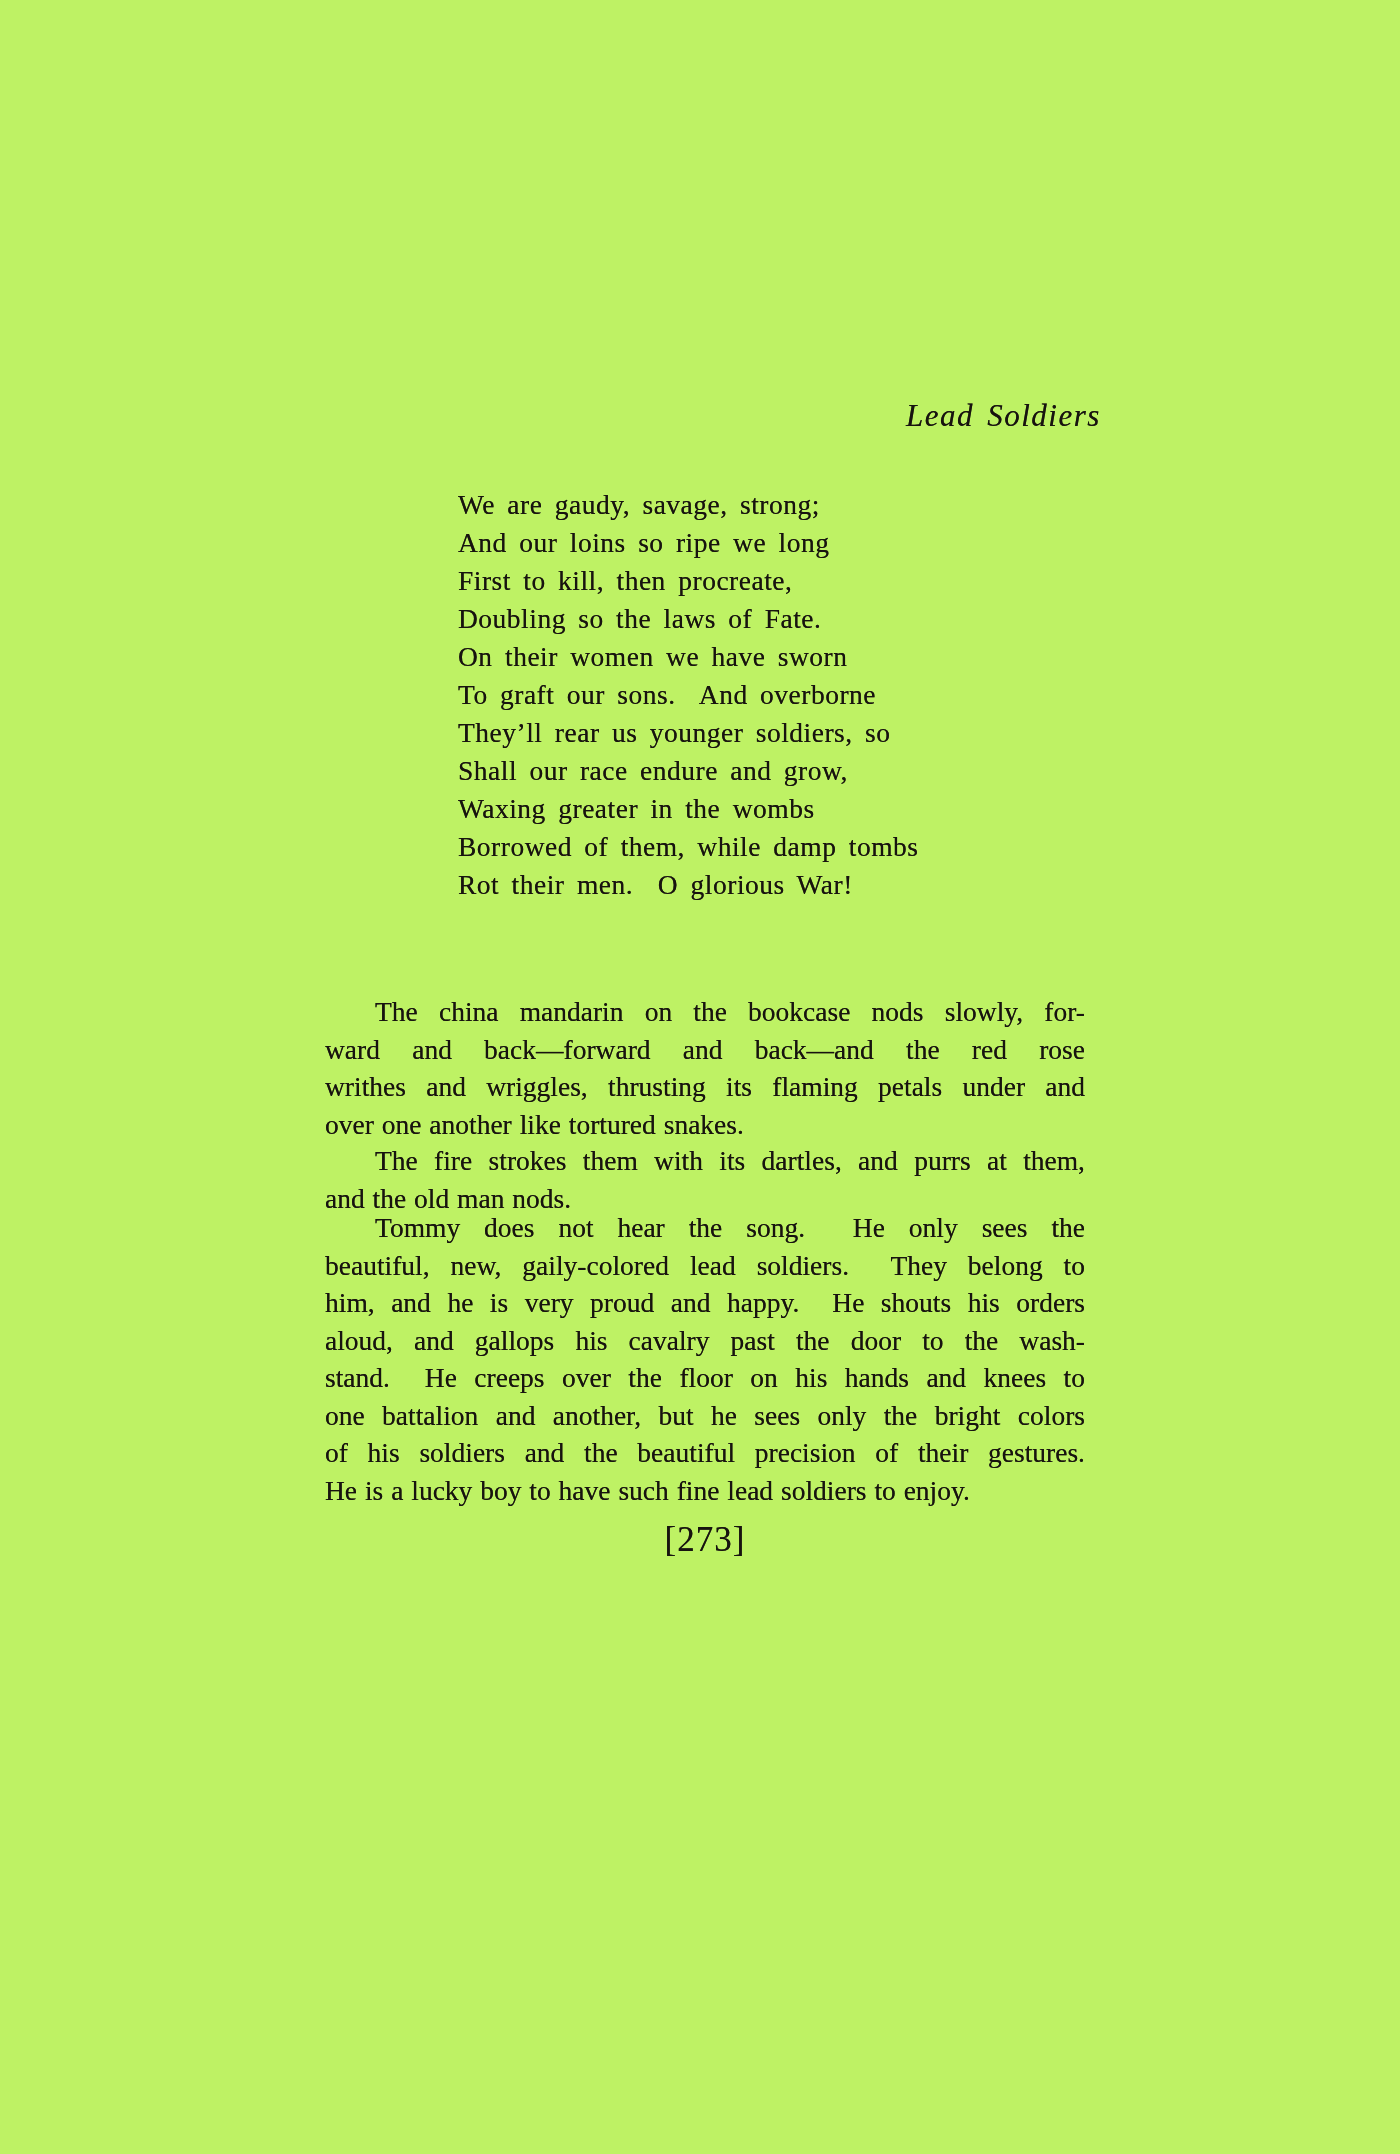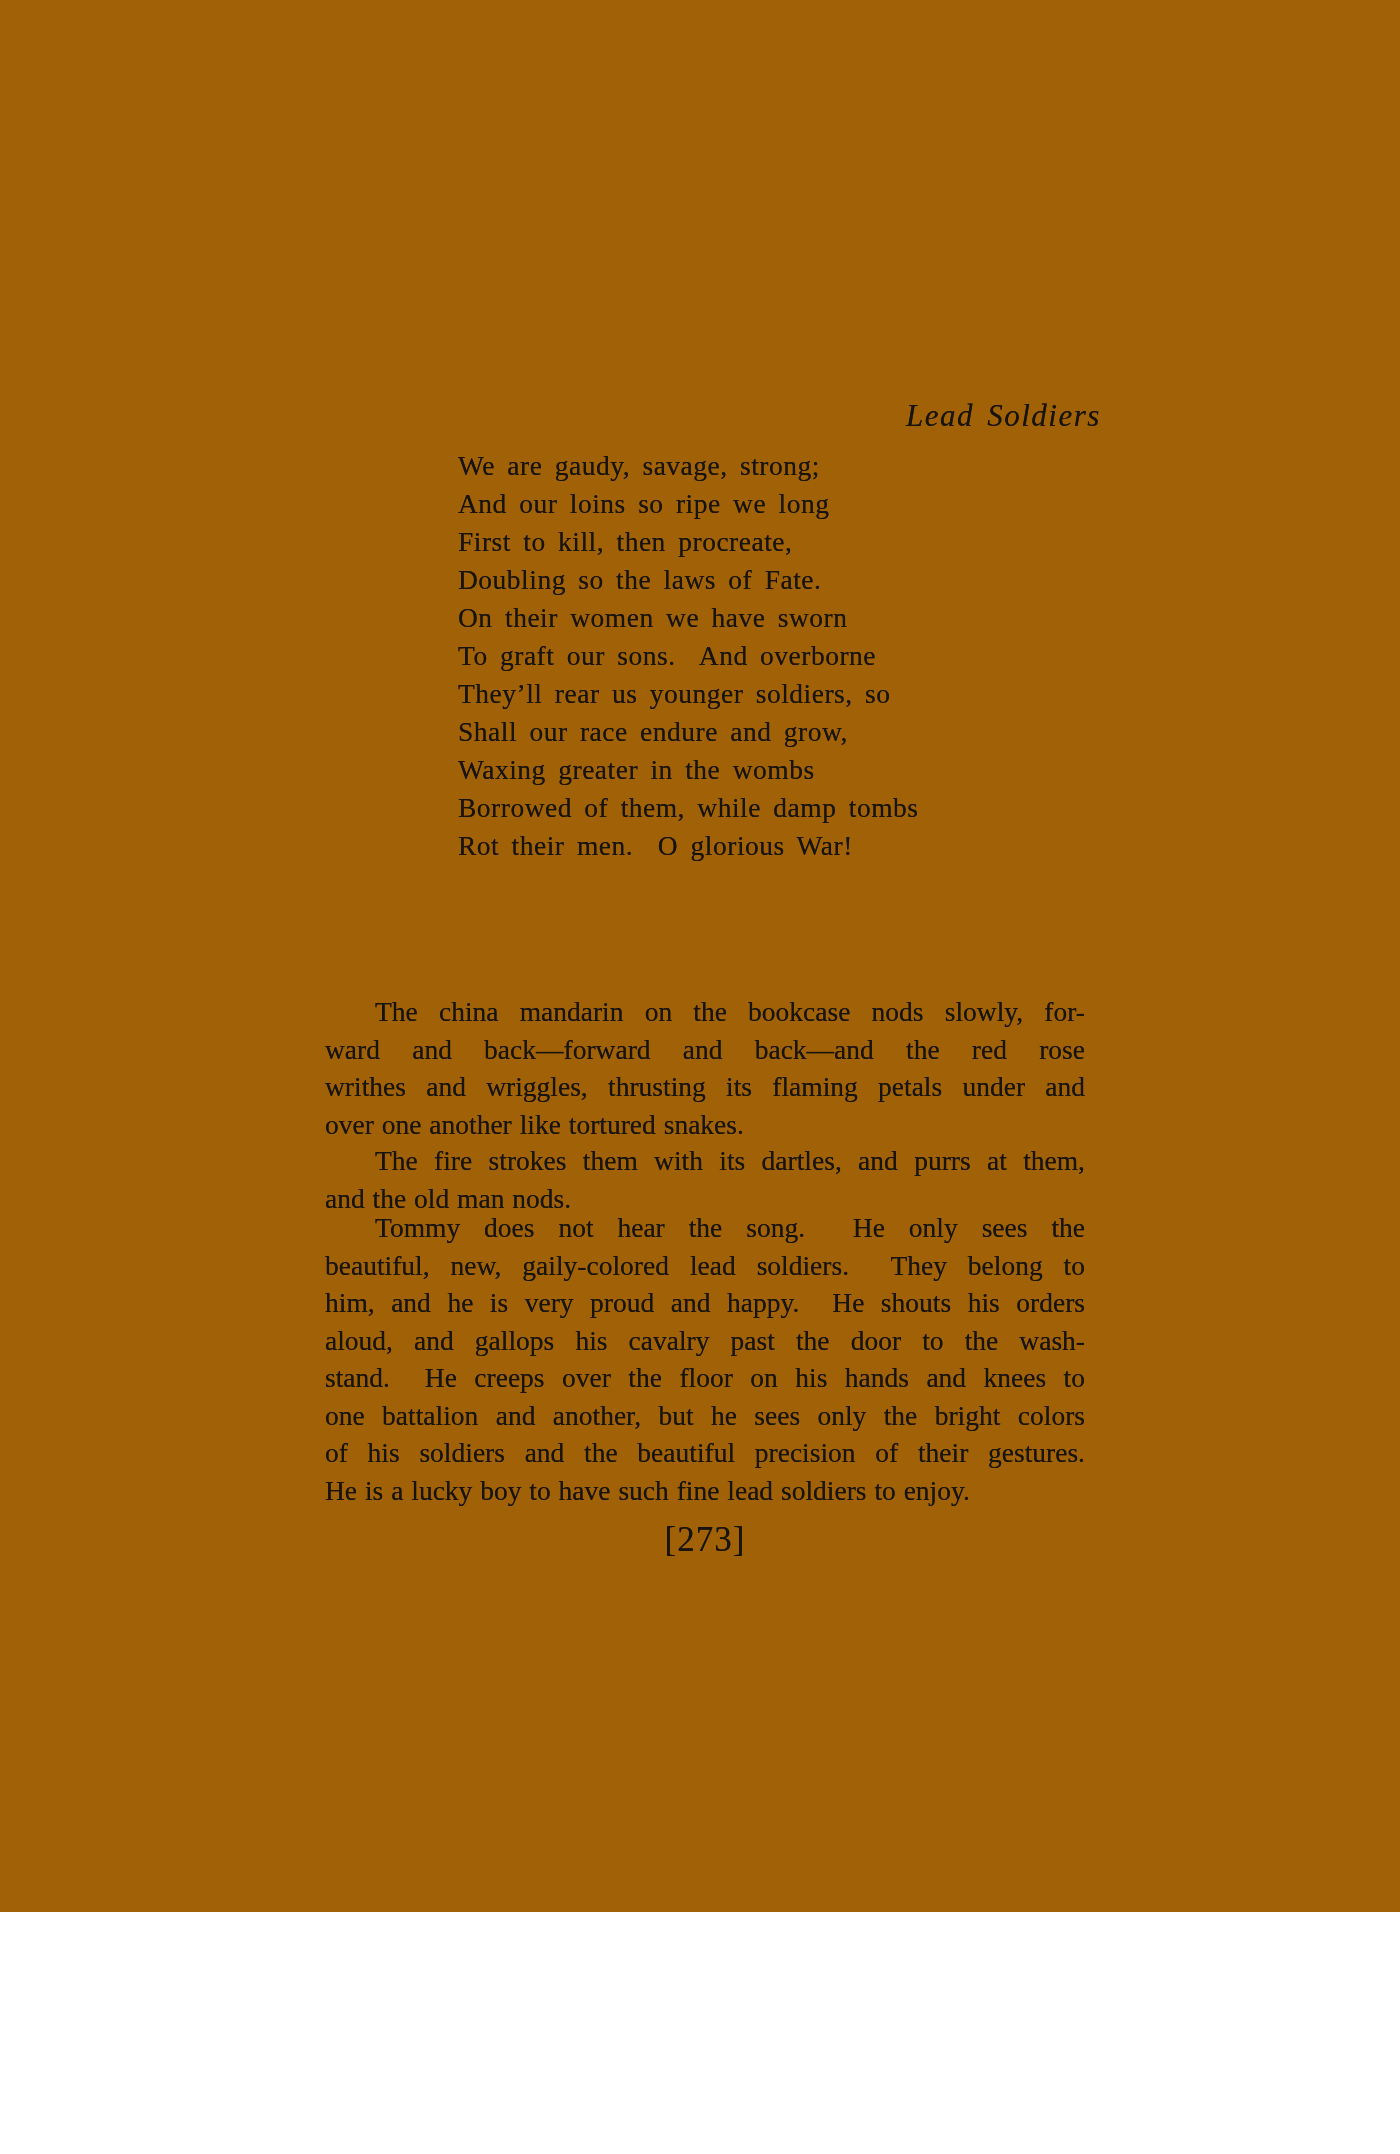--- a/index.html
+++ b/index.html
@@ -1,20 +1,20 @@
 <!DOCTYPE html>
 <html><head>
 <meta charset="utf-8">
 <style>
   html, body { margin: 0; padding: 0; background: #ffffff; }
   .page {
     position: relative;
     width: 1400px;
-    height: 1912px;
-    background: #a16207;
+    height: 2154px;
+    background: #bef264;
     font-family: "Liberation Serif", serif;
     color: #17130f;
     overflow: hidden;
     text-shadow: 0 0 0.5px rgba(25,20,15,0.75);
   }
   
   .running-header {
     position: absolute;
     top: 396px;
     left: 906px;
@@ -22,21 +22,21 @@
     font-size: 31px;
     line-height: 40px;
     letter-spacing: 1.5px;
     word-spacing: 4px;
     white-space: pre;
   }
   
   .poem {
     position: absolute;
     left: 458px;
-    top: 447px;
+    top: 486px;
     font-size: 27.5px;
     line-height: 38px;
   }
   .poem-line {
     white-space: pre;
     letter-spacing: 0.5px;
     word-spacing: 5px;
   }
   
   .para {

